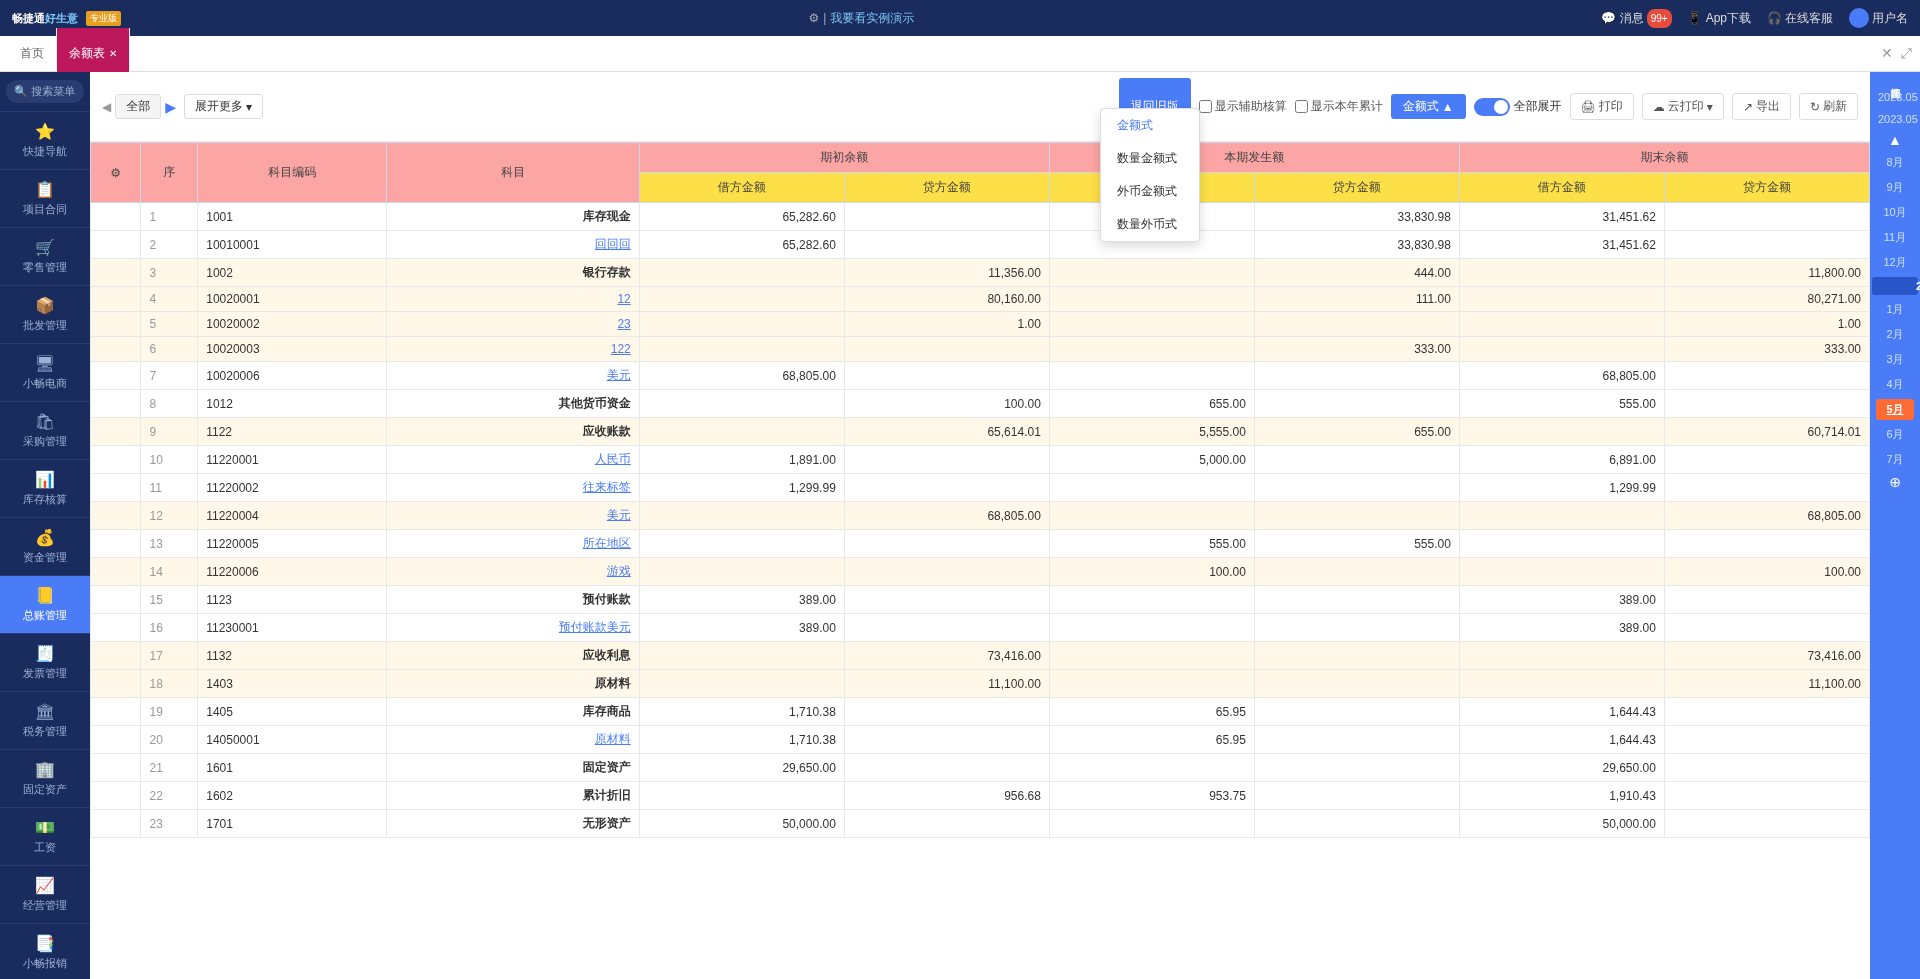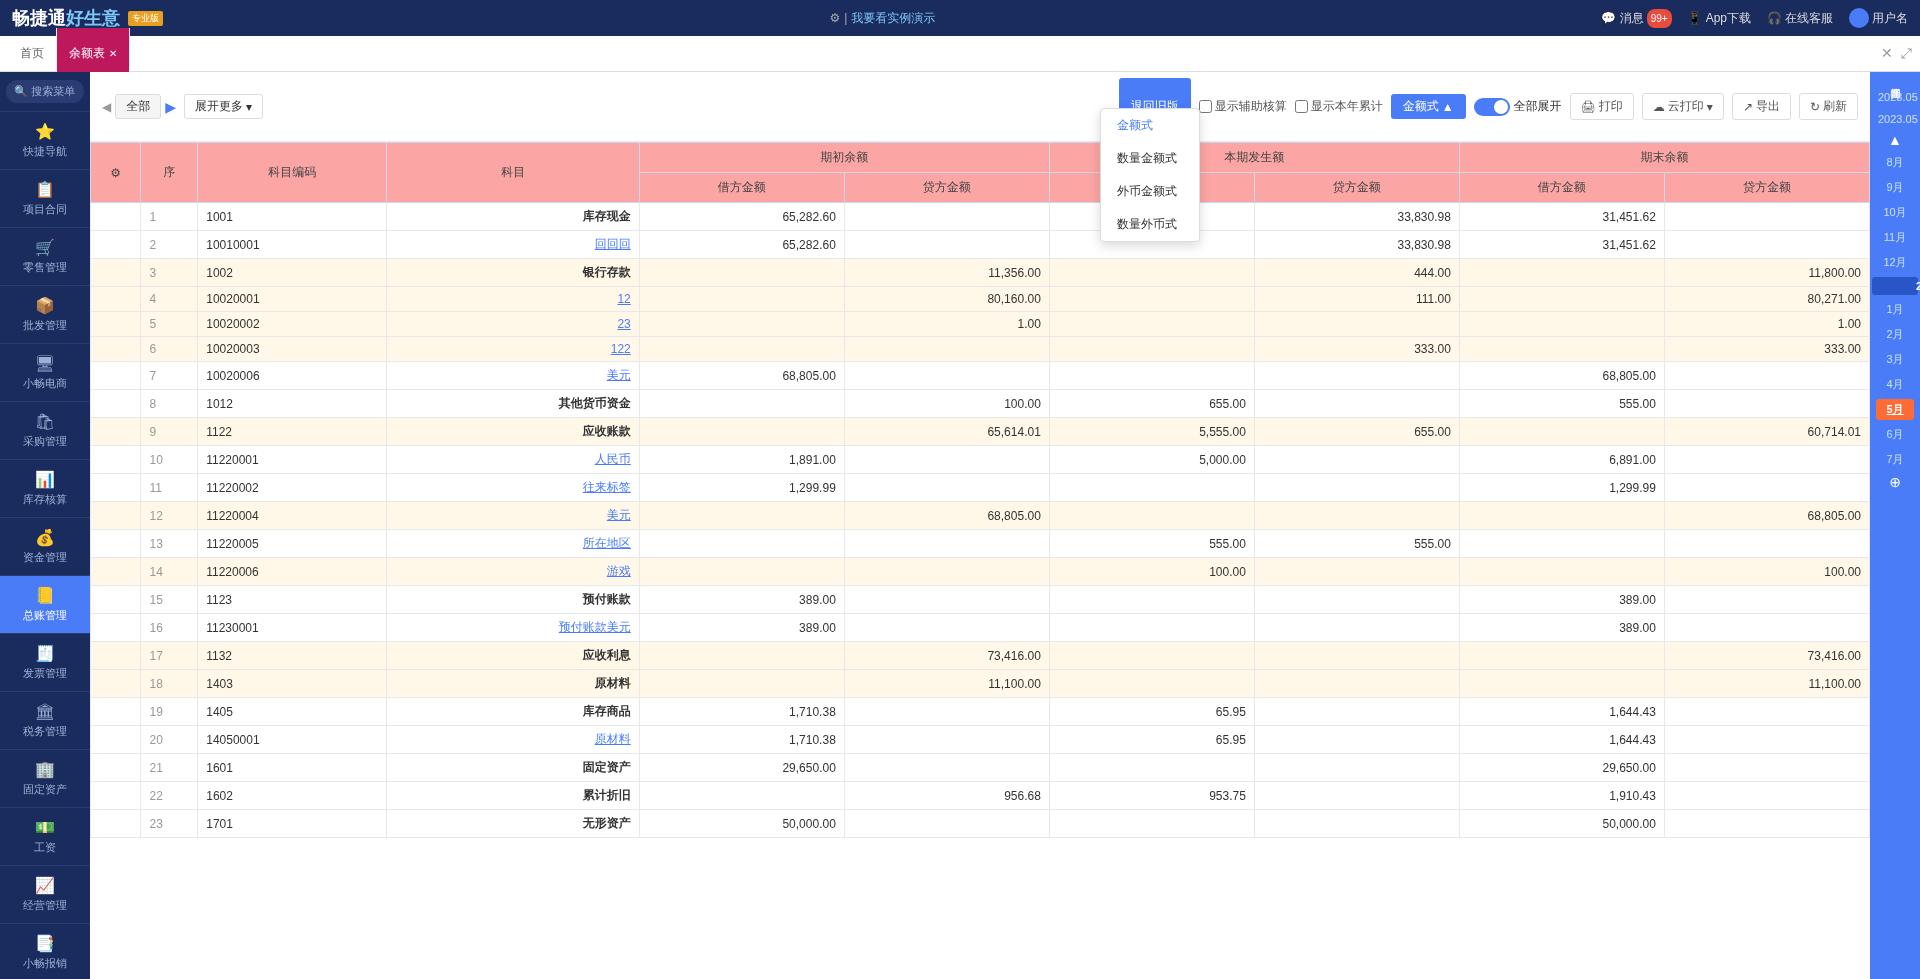--- a/index.html
+++ b/index.html
@@ -4,21 +4,21 @@
   <style>
     * { box-sizing: border-box; margin: 0; padding: 0; }
     body { font-family: 'Microsoft YaHei', Arial, sans-serif; font-size: 12px; background: #f0f2f5; color: #333; overflow: hidden; height: 979px; }
 
     
     .top-bar {
       display: flex; align-items: center; justify-content: space-between;
       background: #1a2b5e; color: #fff; height: 36px; padding: 0 12px;
     }
     .top-bar-left { display: flex; align-items: center; gap: 8px; }
-    .top-bar-logo { font-size: 18px; font-weight: bold; color: #7ec8f7; }
+    .top-bar-logo { font-size: 11px; font-weight: bold; color: #7ec8f7; }
     .top-bar-logo span { color: #fff; }
     .top-bar-version { background: #e8a020; color: #fff; font-size: 9px; padding: 1px 4px; border-radius: 2px; }
     .top-bar-center { display: flex; align-items: center; gap: 4px; font-size: 12px; color: #ccc; }
     .top-bar-right { display: flex; align-items: center; gap: 16px; font-size: 12px; }
     .top-bar-right-item { display: flex; align-items: center; gap: 3px; cursor: pointer; color: #ddd; }
     .badge { background: #e74c3c; color: #fff; border-radius: 8px; font-size: 10px; padding: 4px 4px; }
 
     
     .tab-bar {
       display: flex; align-items: center; background: #fff; border-bottom: 1px solid #ddd;
@@ -136,21 +136,21 @@
       padding: 8px 16px; cursor: pointer; font-size: 12px; color: #333;
     }
     .dropdown-item.active { color: #4a7cf8; }
 
     .col-settings { width: 32px; }
     .col-num { width: 36px; }
     .col-code { width: 120px; }
     .col-name { width: 160px; }
     .col-amount { width: 130px; }
 
-    .thead-group th { background: #fca5a5; }
+    .thead-group th { background: #fde047; }
   </style>
 </head>
 <body>
 
 <div class="top-bar">
   <div class="top-bar-left">
     <span class="top-bar-logo">
       <span>畅捷通</span>好生意
     </span>
     <span class="top-bar-version">专业版</span>

